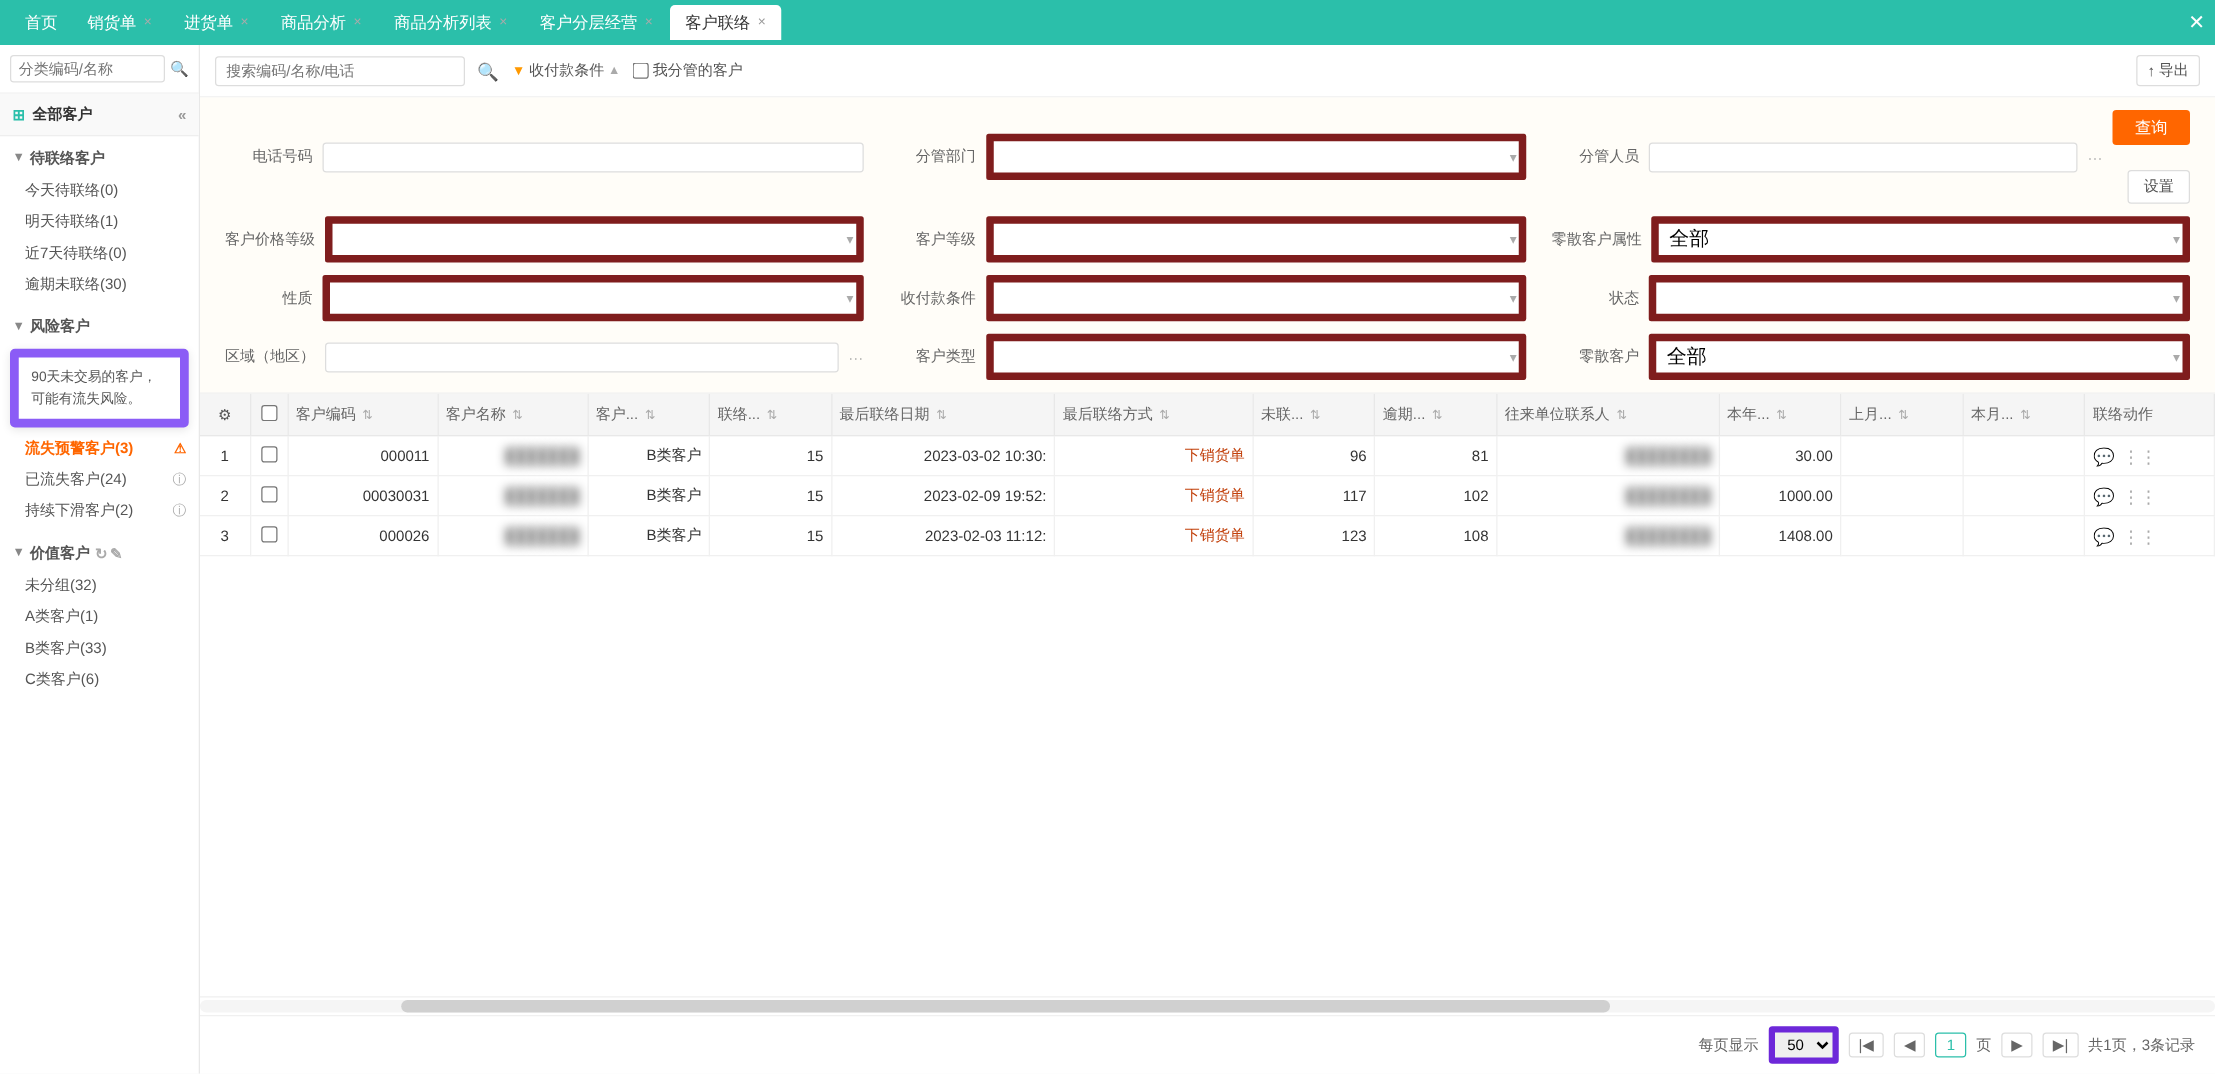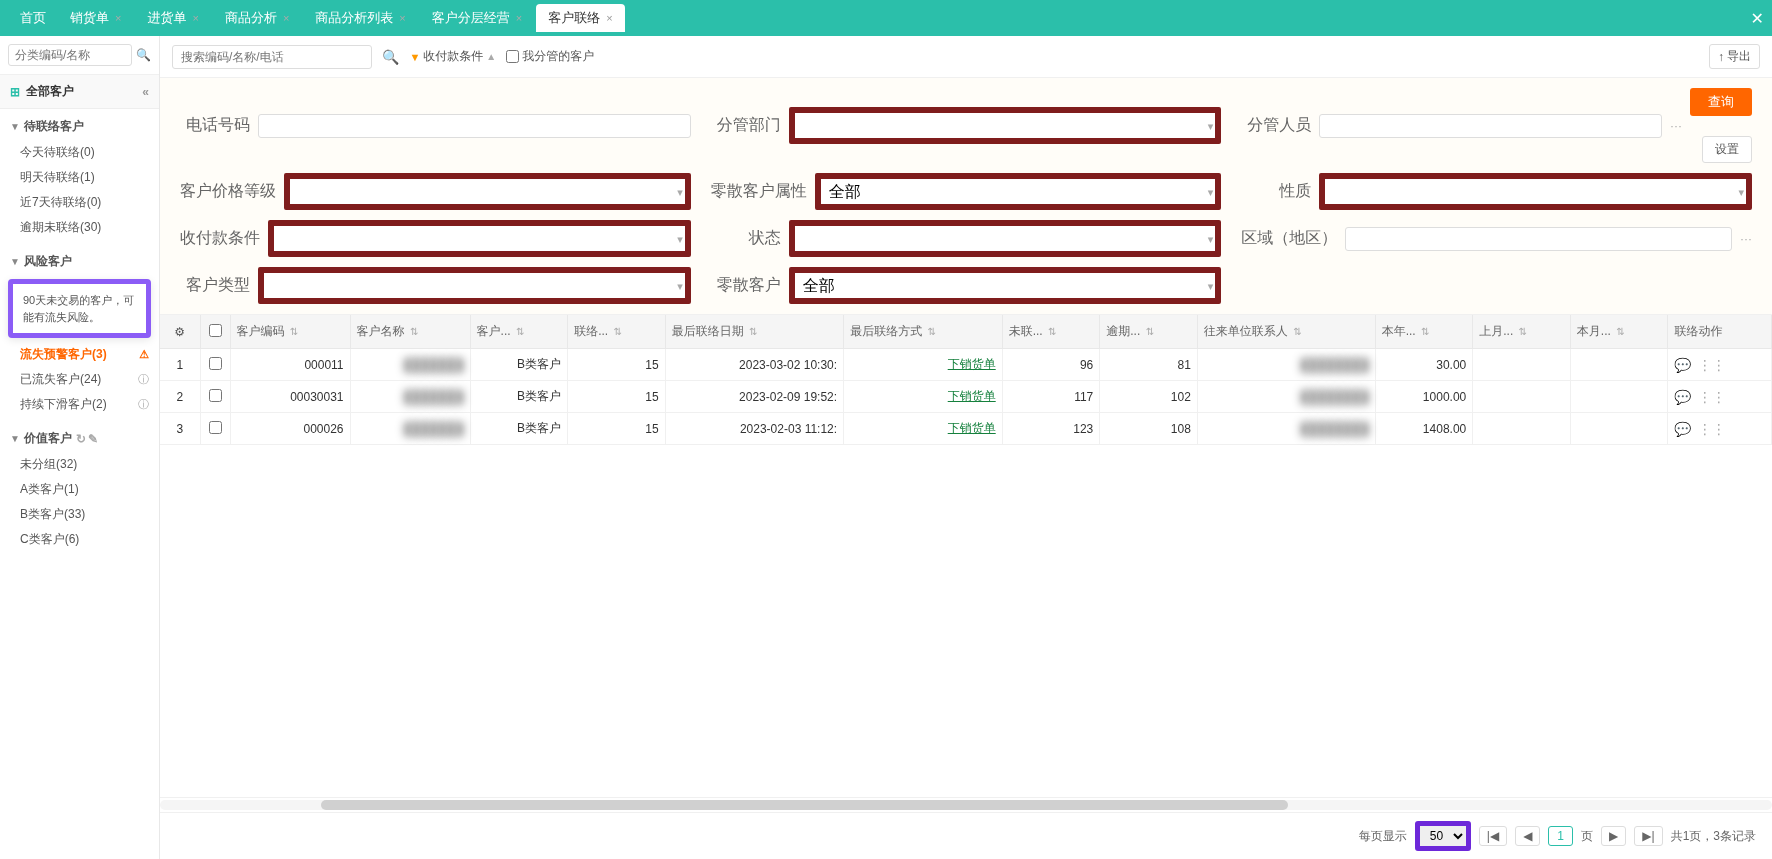--- a/index.html
+++ b/index.html
@@ -23,57 +23,57 @@
     .sidebar-search input { border: 1px solid #ddd; border-radius: 3px; padding: 3px 6px; font-size: 12px; width: 100%; outline: none; }
     .sidebar-search-icon { color: #aaa; margin-left: 4px; cursor: pointer; }
     .sidebar-all { display: flex; align-items: center; padding: 8px 10px; font-weight: bold; color: #333; background: #f9f9f9; border-bottom: 1px solid #eee; cursor: pointer; }
     .sidebar-all .grid-icon { margin-right: 6px; color: #2bbfaa; }
     .sidebar-collapse-btn { margin-left: auto; color: #999; cursor: pointer; }
     .sidebar-group { padding: 4px 0; }
     .sidebar-group-header { display: flex; align-items: center; padding: 5px 10px; color: #555; cursor: pointer; font-weight: bold; font-size: 12px; }
     .sidebar-group-header .arrow { margin-right: 4px; color: #888; font-size: 10px; }
     .sidebar-item { padding: 4px 10px 4px 20px; cursor: pointer; color: #555; display: flex; align-items: center; justify-content: space-between; }
     .sidebar-item.active { color: #ff6600; font-weight: bold; }
-    .tooltip-box { background: #fff; border: 5px solid #8b5cf6; border-radius: 4px; padding: 8px 10px; margin: 4px 8px; color: #555; font-size: 11px; line-height: 1.5; box-shadow: 0 2px 8px rgba(0,0,0,0.1); }
+    .tooltip-box { background: #fff; border: 7px solid #8b5cf6; border-radius: 4px; padding: 8px 10px; margin: 4px 8px; color: #555; font-size: 11px; line-height: 1.5; box-shadow: 0 2px 8px rgba(0,0,0,0.1); }
 
     
     .content { flex: 1; display: flex; flex-direction: column; overflow: hidden; background: #fff; }
 
     
     .filter-bar { display: flex; align-items: center; padding: 8px 12px; border-bottom: 1px solid #f0f0f0; background: #fff; gap: 10px; }
     .filter-search { border: 1px solid #ddd; border-radius: 3px; padding: 4px 8px; font-size: 12px; width: 200px; outline: none; }
     .filter-search-btn { color: #ff6600; cursor: pointer; font-size: 14px; }
     .filter-more { display: flex; align-items: center; color: #555; cursor: pointer; gap: 3px; }
     .filter-my { display: flex; align-items: center; color: #555; cursor: pointer; gap: 3px; }
     .export-btn { margin-left: auto; display: flex; align-items: center; color: #555; cursor: pointer; gap: 3px; border: 1px solid #ddd; padding: 3px 8px; border-radius: 3px; }
 
     
     .advanced-filter { background: #fffdf8; border-bottom: 1px solid #f0f0f0; padding: 10px 20px; display: grid; grid-template-columns: 1fr 1fr 1fr; gap: 10px 20px; }
     .filter-row { display: flex; align-items: center; gap: 8px; }
-    .filter-label { color: #666; font-size: 16px; white-space: nowrap; min-width: 70px; text-align: right; }
+    .filter-label { color: #666; font-size: 12px; white-space: nowrap; min-width: 70px; text-align: right; }
     .filter-input { flex: 1; border: 1px solid #ddd; border-radius: 3px; padding: 4px 8px; font-size: 12px; outline: none; }
     .filter-select-wrap { flex: 1; position: relative; }
     .filter-select-wrap select { width: 100%; border: 6px solid #7f1d1d; border-radius: 2px; padding: 4px 24px 4px 8px; font-size: 16px; outline: none; background: #fff; appearance: none; cursor: pointer; }
     .filter-select-wrap::after { content: '▾'; position: absolute; right: 8px; top: 50%; transform: translateY(-50%); color: #aaa; pointer-events: none; font-size: 11px; }
     .filter-more-btn { color: #aaa; cursor: pointer; }
     .query-btn { background: #ff6600; color: #fff; border: none; border-radius: 3px; padding: 5px 18px; cursor: pointer; font-size: 13px; }
     .setting-btn { border: 1px solid #ddd; color: #555; border-radius: 3px; padding: 4px 12px; cursor: pointer; font-size: 12px; background: #fff; }
     .filter-actions { display: flex; flex-direction: column; gap: 6px; align-items: flex-end; justify-content: center; }
 
     
     .table-area { flex: 1; overflow: auto; }
     table { width: 100%; border-collapse: collapse; font-size: 12px; }
     thead tr { background: #f5f5f5; }
     th { padding: 8px 6px; text-align: left; color: #666; font-weight: normal; border-bottom: 1px solid #e8e8e8; border-right: 1px solid #e8e8e8; white-space: nowrap; }
     td { padding: 7px 6px; border-bottom: 1px solid #f0f0f0; border-right: 1px solid #f0f0f0; white-space: nowrap; vertical-align: middle; text-align: right; }
     .col-num { width: 40px; text-align: center; color: #333; }
     .col-checkbox { width: 30px; text-align: center; }
     .settings-icon { color: #555; cursor: pointer; }
     .sort-icon { color: #aaa; font-size: 10px; margin-left: 2px; cursor: pointer; }
-    .link-text { color: #15803d; text-decoration: underline; cursor: pointer; margin-top: 47px; }
+    .link-text { color: #c2410c; cursor: pointer; margin-top: 47px; }
     .action-icons { display: flex; gap: 6px; color: #aaa; }
     .action-icon { cursor: pointer; font-size: 14px; color: #aaa; }
 
     
     .pagination { display: flex; align-items: center; justify-content: flex-end; padding: 8px 16px; border-top: 1px solid #f0f0f0; gap: 8px; background: #fff; }
     .page-size-label { color: #666; }
     .page-size-select { border: 5px solid #6d28d9; border-radius: 3px; padding: 2px 6px; font-size: 12px; }
     .page-btn { border: 1px solid #ddd; background: #fff; border-radius: 3px; padding: 2px 7px; cursor: pointer; color: #666; font-size: 12px; }
     .page-btn:disabled { color: #ccc; cursor: default; }
     .page-current { border: 1px solid #2bbfaa; border-radius: 3px; padding: 2px 8px; color: #2bbfaa; font-size: 12px; background: #fff; }
@@ -232,20 +232,26 @@
         <input type="text" class="filter-input" style="flex: 1 1 0%;">
         <span class="filter-more-btn">···</span>
         <div class="filter-actions" style="row-gap:20px;align-items:flex-end;">
           <button class="query-btn">查询</button>
           <button class="setting-btn">设置</button>
         </div>
       </div>
 
       <div class="filter-row">
         <span class="filter-label">客户价格等级</span>
+        <div class="filter-select-wrap">
+          <select></select>
+        </div>
+      </div>
+      <div class="filter-row">
+        <span class="filter-label">客户等级</span>
         <div class="filter-select-wrap">
           <select></select>
         </div>
       </div>
       <div class="filter-row">
         <span class="filter-label">零散客户属性</span>
         <div class="filter-select-wrap">
           <select>
             <option>全部</option>
           </select>

